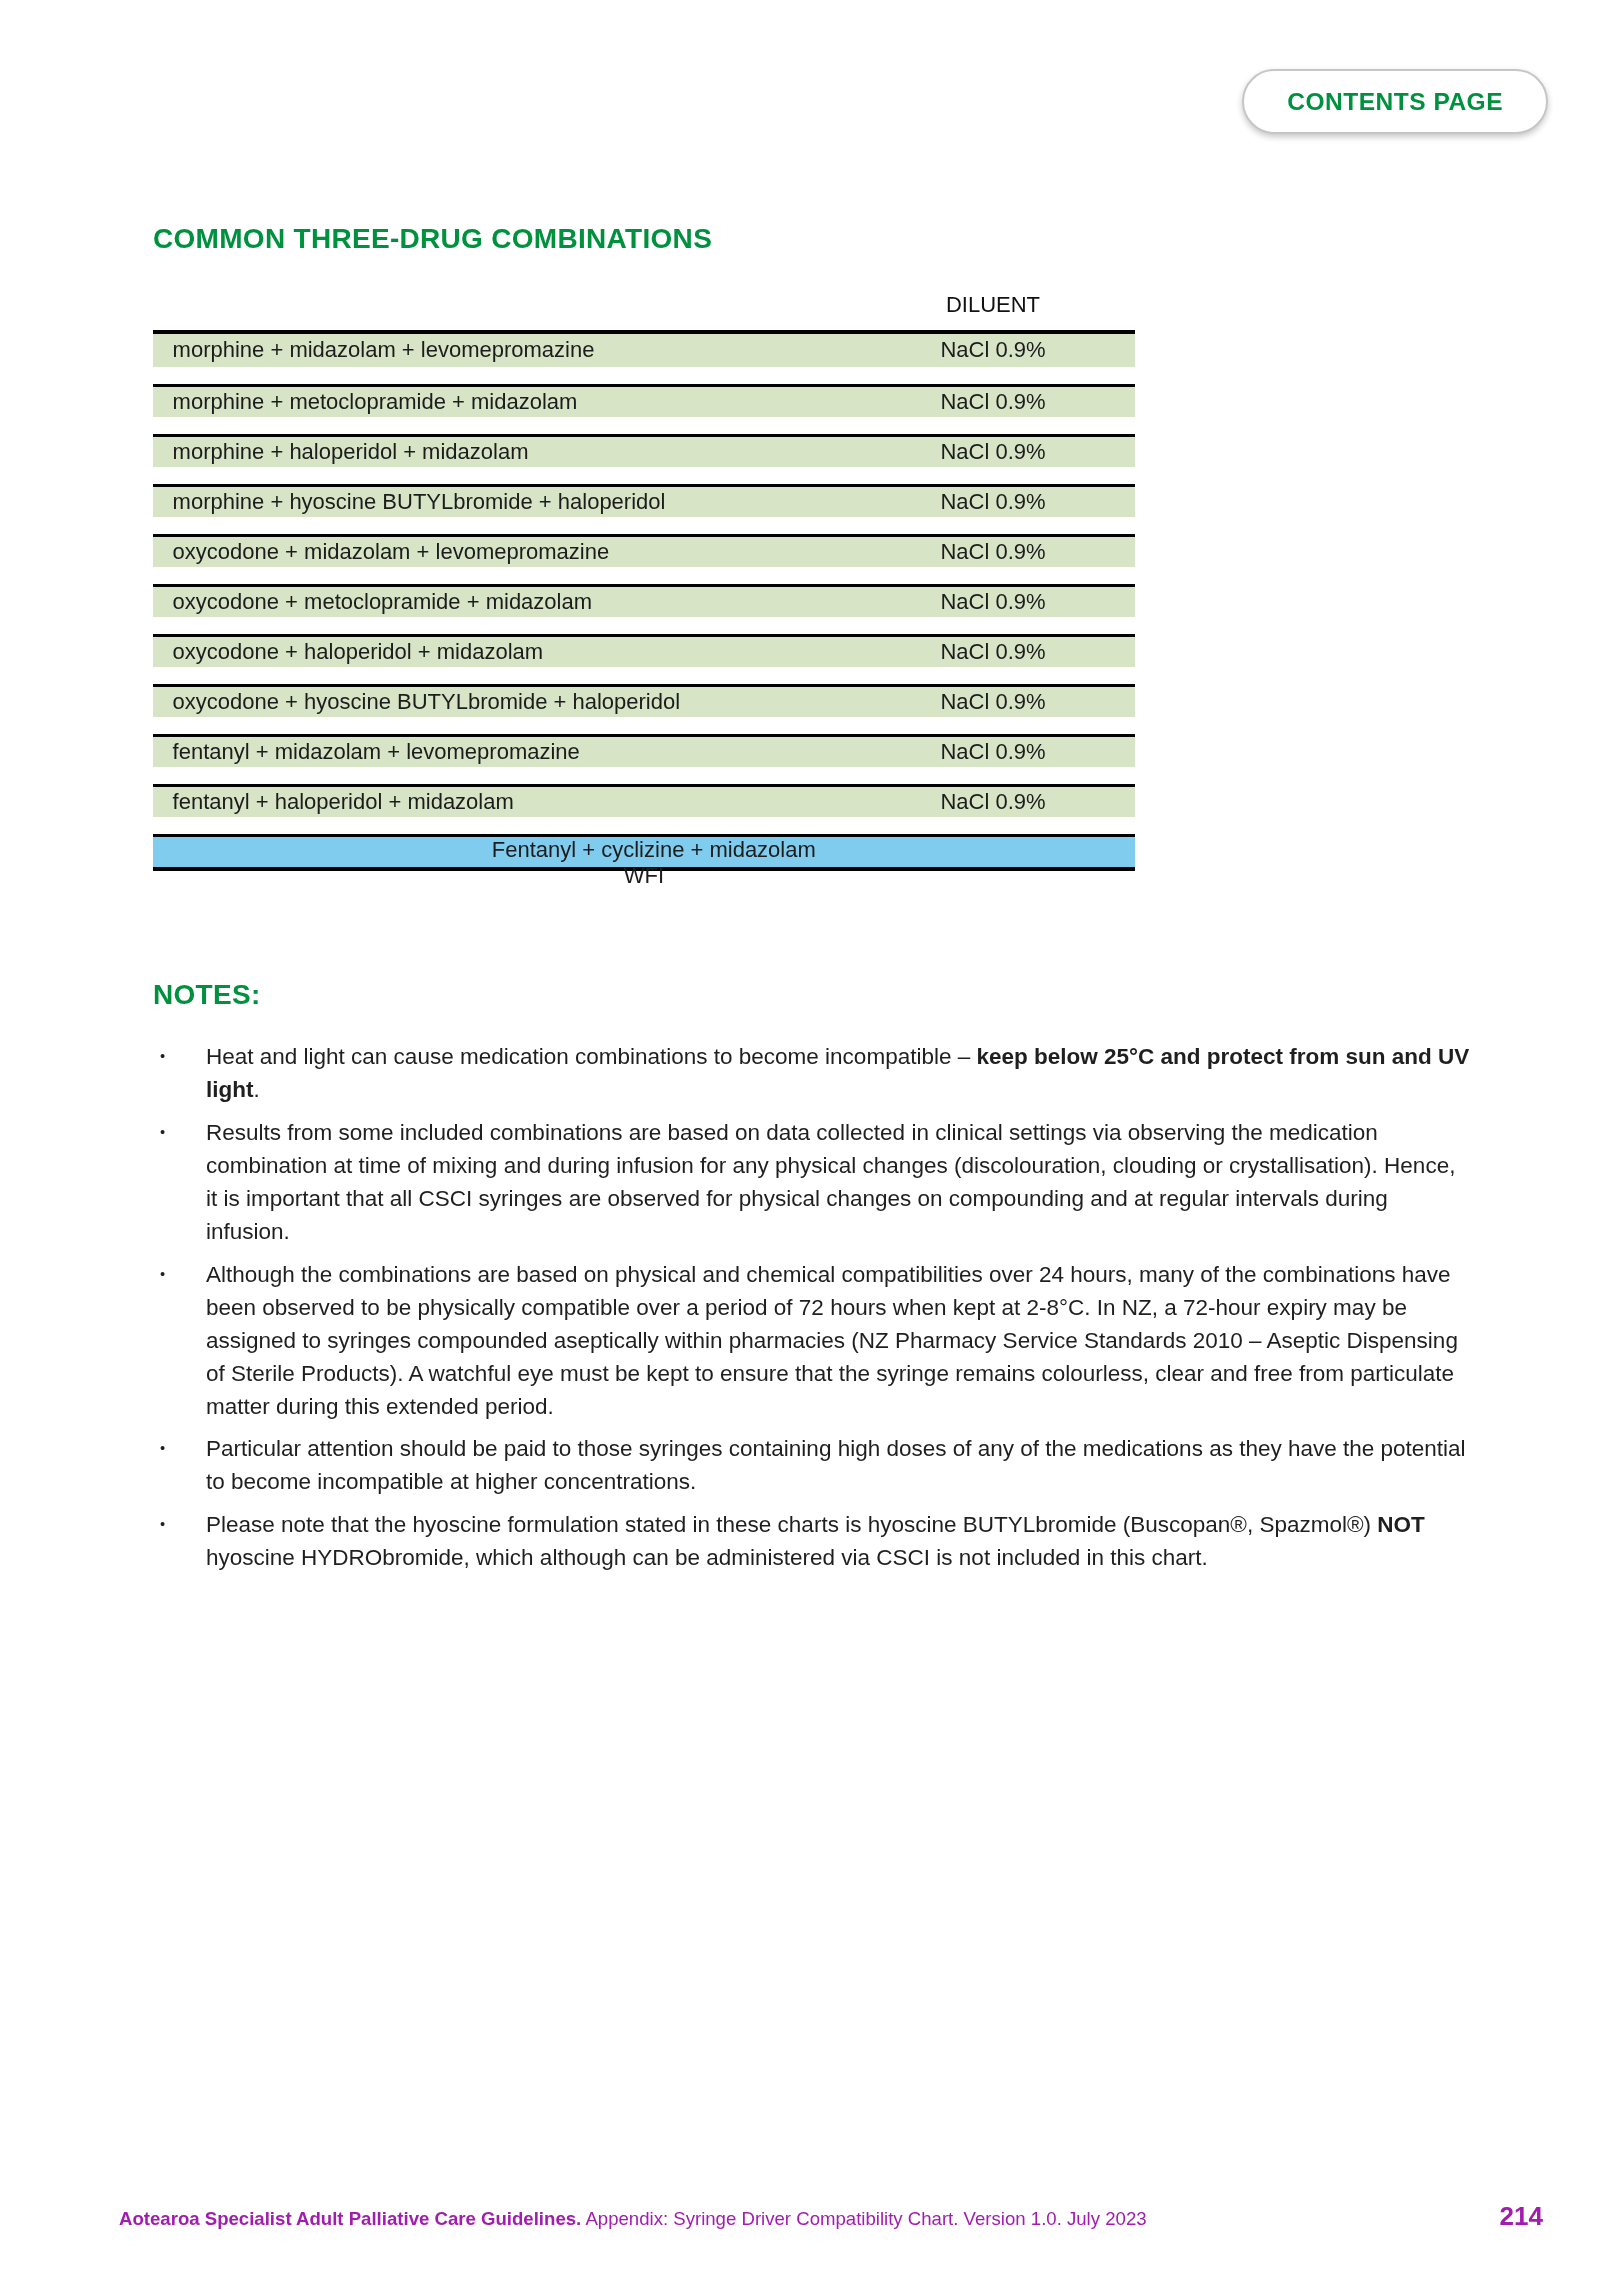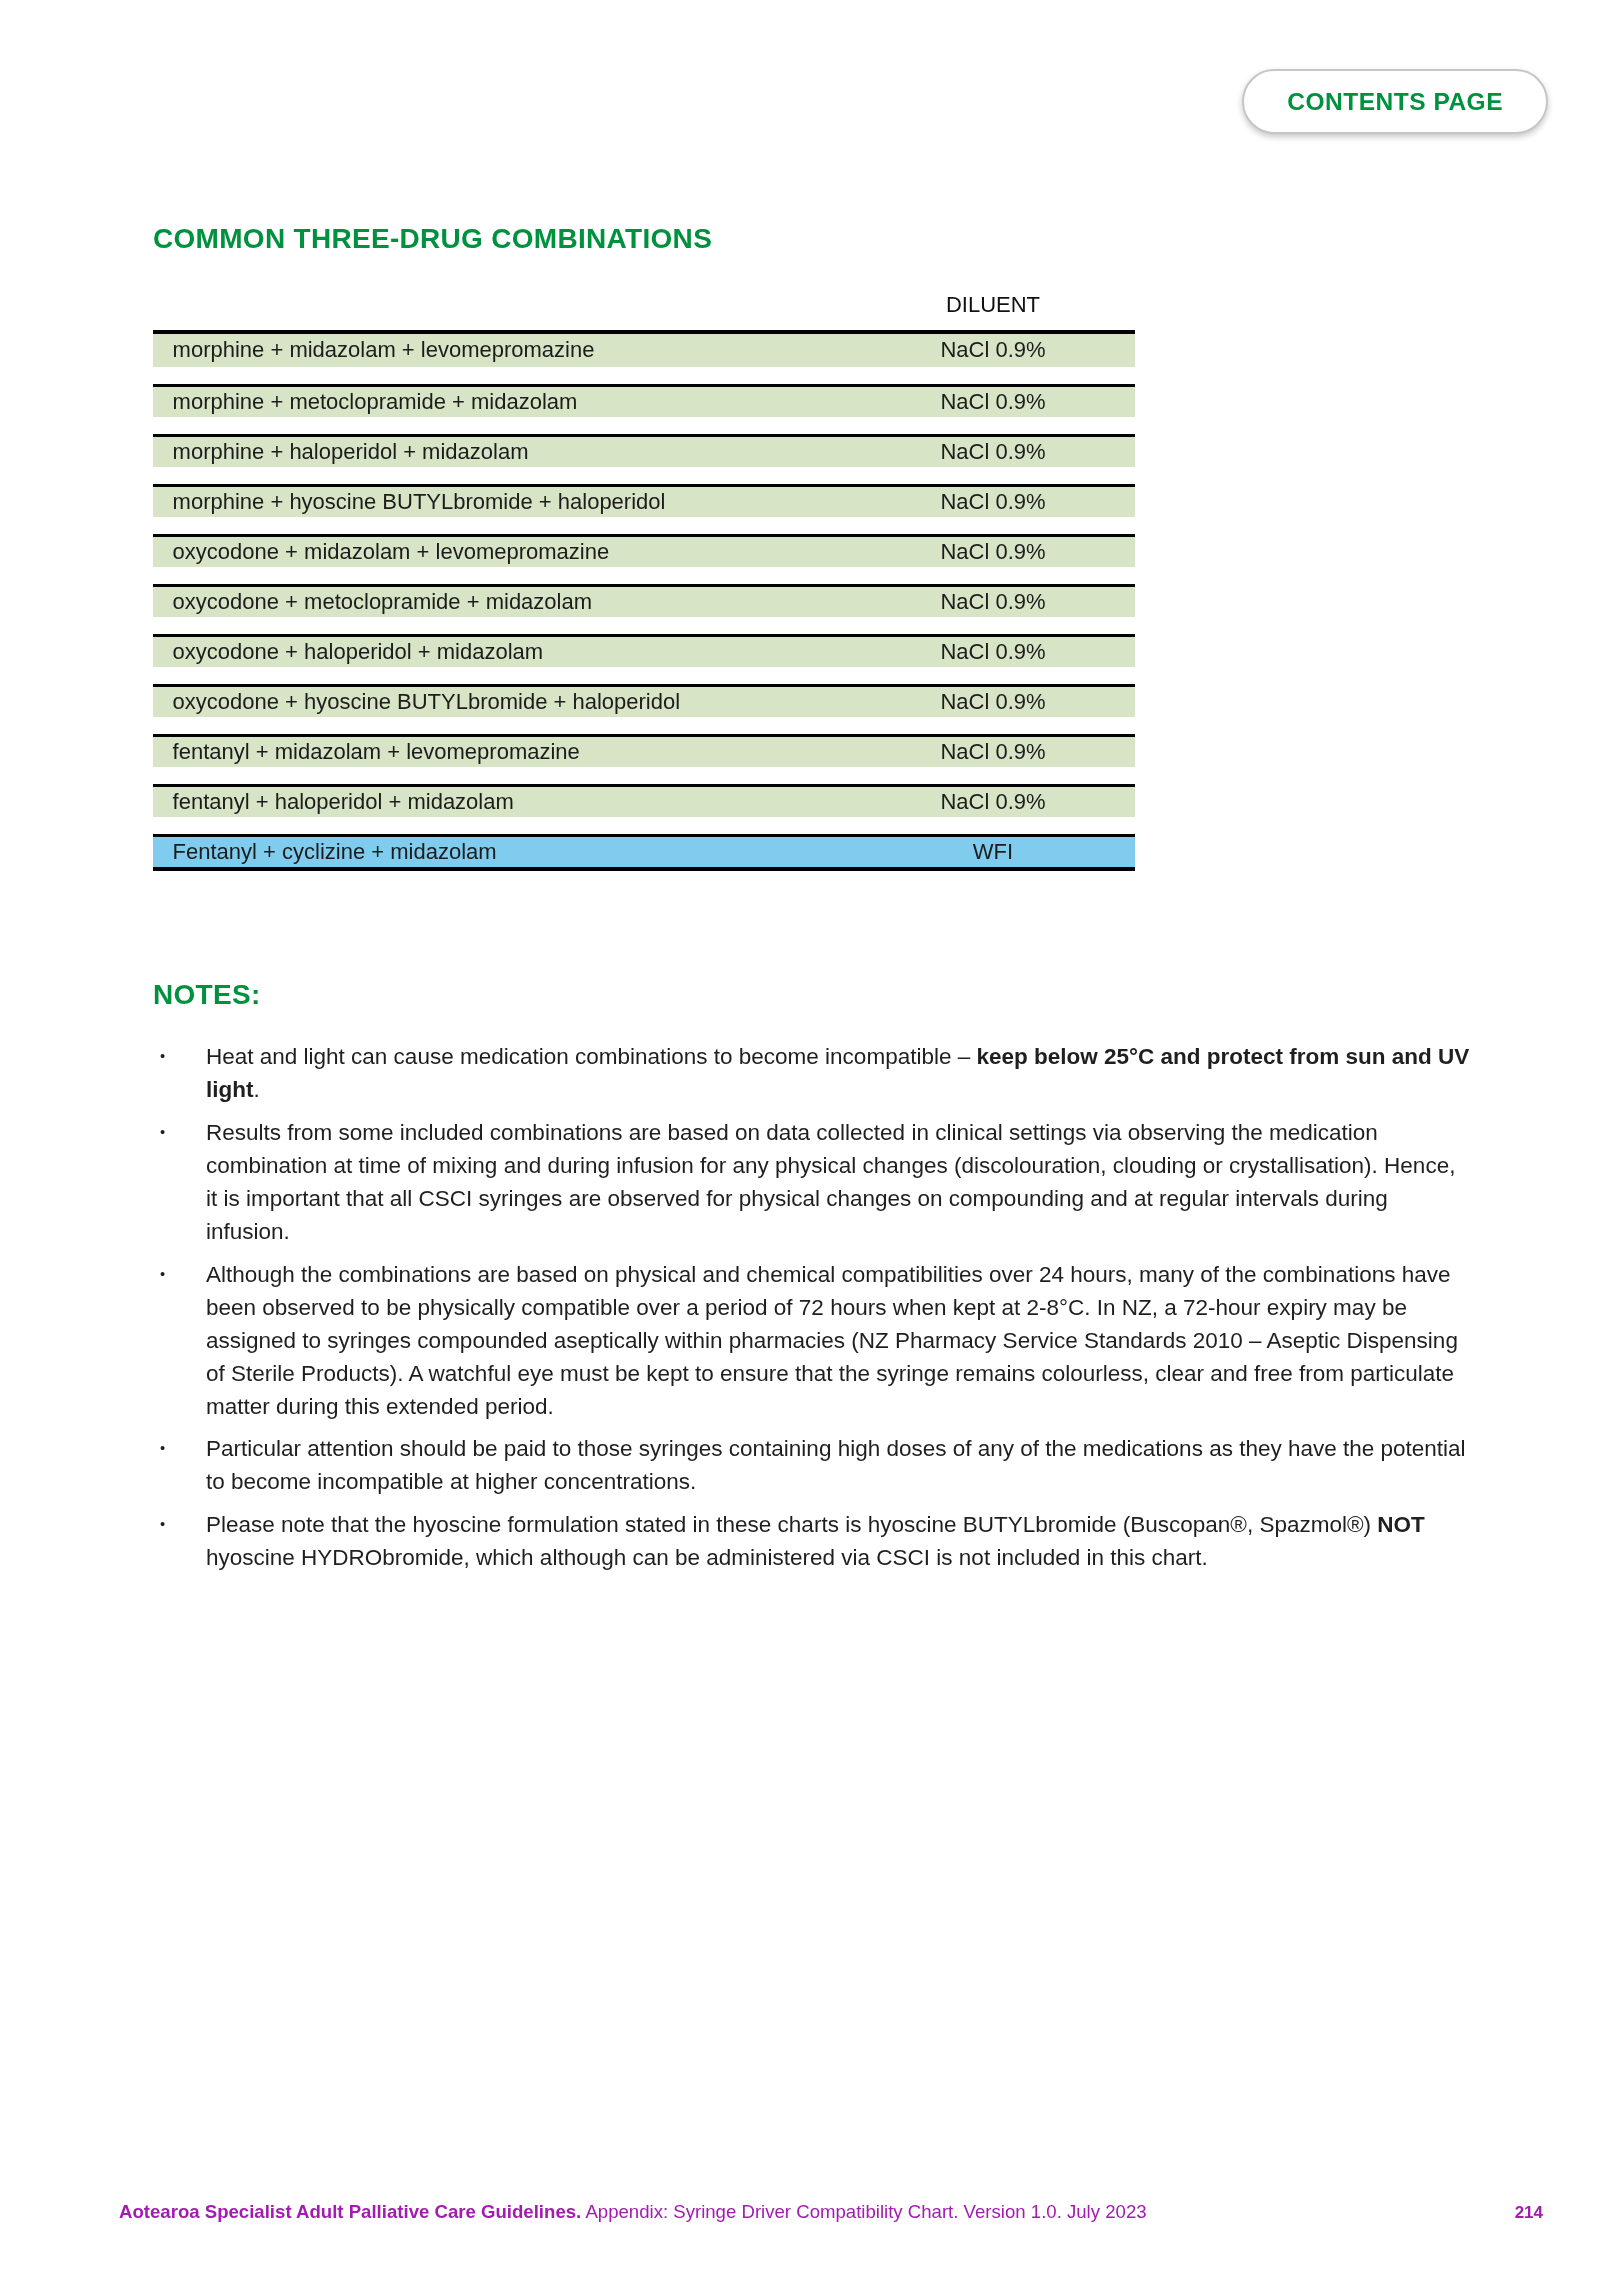--- a/index.html
+++ b/index.html
@@ -64,21 +64,21 @@
     border-top: 4.9px solid var(--table-border, #000);
     border-bottom: 4.9px solid var(--table-border, #000);
   }
   .table-row {
     display: flex;
     align-items: center;
     height: 33px;
   }
   .table-row + .table-row { border-top: 3.9px solid var(--table-border, #000); margin-top: 17px; }
   .row-green { background: var(--row-green, #d7e4c6); }
-  .row-blue  { background: var(--row-blue, #7fccee); }
+  .row-blue  { background: var(--row-blue, #7fccee); flex-direction: column; }
   .cell-combination {
     flex: 1 1 auto;
     padding-left: 19.6px;
     font-size: 22px;
     color: #1c1c1c;
     white-space: nowrap;
   }
   .cell-diluent {
     flex: 0 0 284px;
     text-align: center;
@@ -122,21 +122,21 @@
     left: 119px;
     right: 78px;
     top: 2201px;
     display: flex;
     justify-content: space-between;
     align-items: baseline;
     font-size: 18.6px;
     color: #a21caf;
   }
   .footer .bold { font-weight: bold; }
-  .page-number { font-size: 17px; font-weight: bold; }
+  .page-number { font-size: 26px; font-weight: bold; }
 </style>
 </head>
 <body>
 
 <div class="page">
 
   <div class="contents-pill">CONTENTS PAGE</div>
 
   <div class="content">
 

